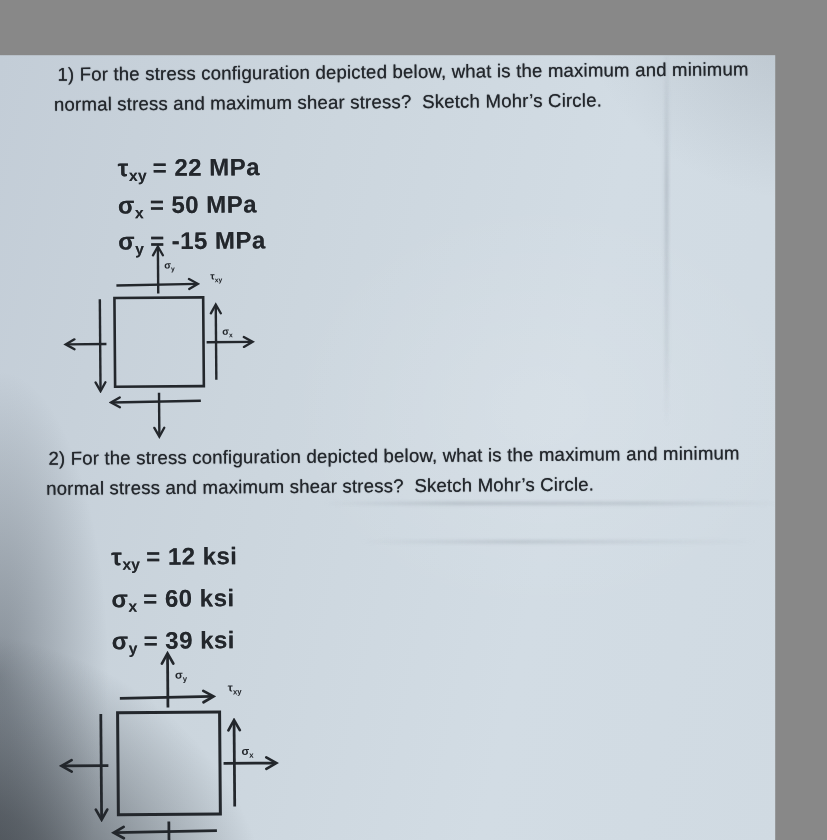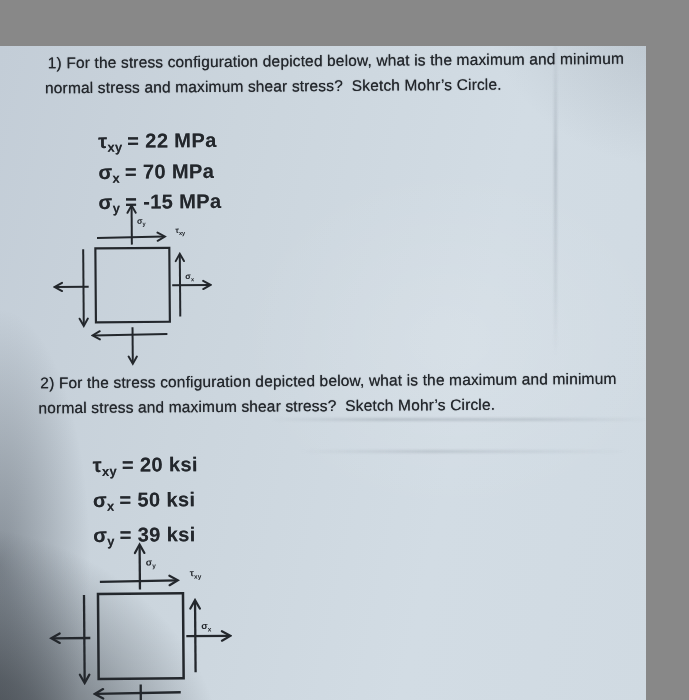--- a/index.html
+++ b/index.html
@@ -52,21 +52,21 @@
   <div class="content">
 
     <section>
       <div class="qline" style="left:48px; top:6px;">1) For the stress configuration depicted below, what is the maximum and minimum</div>
       <div class="qline" style="left:45px; top:31px;">normal stress and maximum shear stress?  Sketch Mohr’s Circle.</div>
 
       <div class="value" style="left:50px; top:59px;">
         <span>τ</span><span class="vsub">xy</span><span class="rest">= 22 MPa</span>
       </div>
       <div class="value" style="left:50px; top:90px;">
-        <span>σ</span><span class="vsub">x</span><span class="rest">= 70 MPa</span>
+        <span>σ</span><span class="vsub">x</span><span class="rest">= 50 MPa</span>
       </div>
       <div class="value" style="left:50px; top:120px;">
         <span>σ</span><span class="vsub">y</span><span class="rest">= -15 MPa</span>
       </div>
 
       <svg class="diagram" style="left:40px; top:150px;" width="183" height="174" viewBox="0 0 210 200">
         <defs>
           <marker id="arrowhead" viewBox="0 0 12 12" refX="9" refY="6" markerWidth="5.5" markerHeight="5.5" orient="auto">
             <path d="M2 1.5 L10 6 L2 10.5" fill="none" stroke="#23272c" stroke-width="2.1" stroke-linecap="round"></path>
           </marker>
@@ -84,24 +84,24 @@
         <text x="154" y="41"><tspan>τ</tspan><tspan class="dsub" dy="2.5">xy</tspan></text>
         <text x="165" y="94"><tspan>σ</tspan><tspan class="dsub" dy="2.5">x</tspan></text>
       </svg>
     </section>
 
     <section>
       <div class="qline" style="left:38px; top:326px;">2) For the stress configuration depicted below, what is the maximum and minimum</div>
       <div class="qline" style="left:36px; top:351px;">normal stress and maximum shear stress?  Sketch Mohr’s Circle.</div>
 
       <div class="value" style="left:42px; top:383px;">
-        <span>τ</span><span class="vsub">xy</span><span class="rest">= 20 ksi</span>
+        <span>τ</span><span class="vsub">xy</span><span class="rest">= 12 ksi</span>
       </div>
       <div class="value" style="left:42px; top:418px;">
-        <span>σ</span><span class="vsub">x</span><span class="rest">= 50 ksi</span>
+        <span>σ</span><span class="vsub">x</span><span class="rest">= 60 ksi</span>
       </div>
       <div class="value" style="left:42px; top:453px;">
         <span>σ</span><span class="vsub">y</span><span class="rest">= 39 ksi</span>
       </div>
 
       <svg class="diagram" style="left:32px; top:488px;" width="210" height="200" viewBox="0 0 210 200">
         <rect class="stroke" x="62" y="58" width="85" height="85"></rect>
         <line class="stroke" x1="104" y1="54" x2="104" y2="10" marker-end="url(#arrowhead)"></line>
         <line class="stroke" x1="64" y1="46" x2="141" y2="45" marker-end="url(#arrowhead)"></line>
         <line class="stroke" x1="159" y1="137" x2="159" y2="66" marker-end="url(#arrowhead)"></line>

